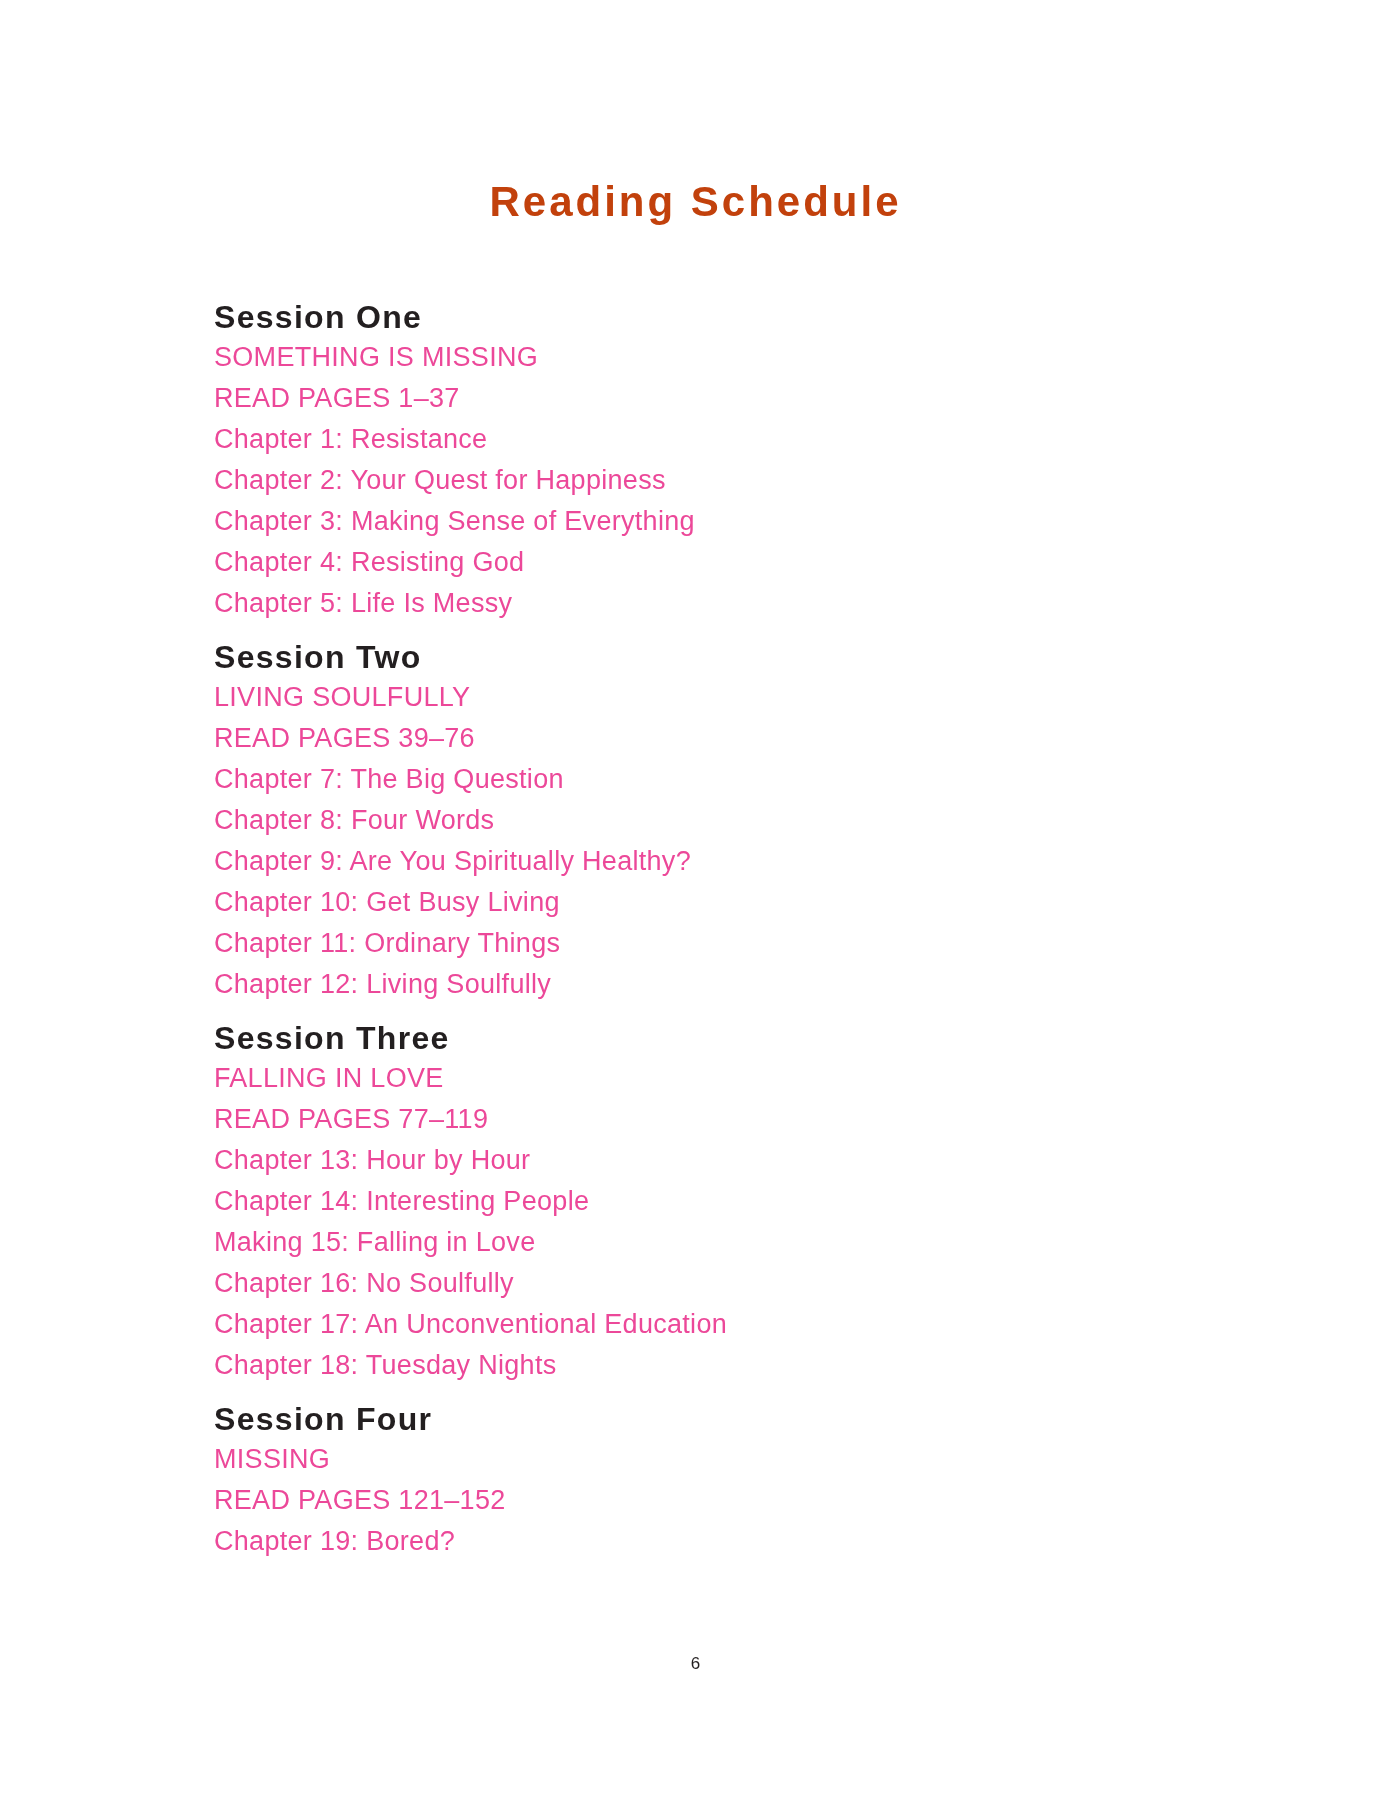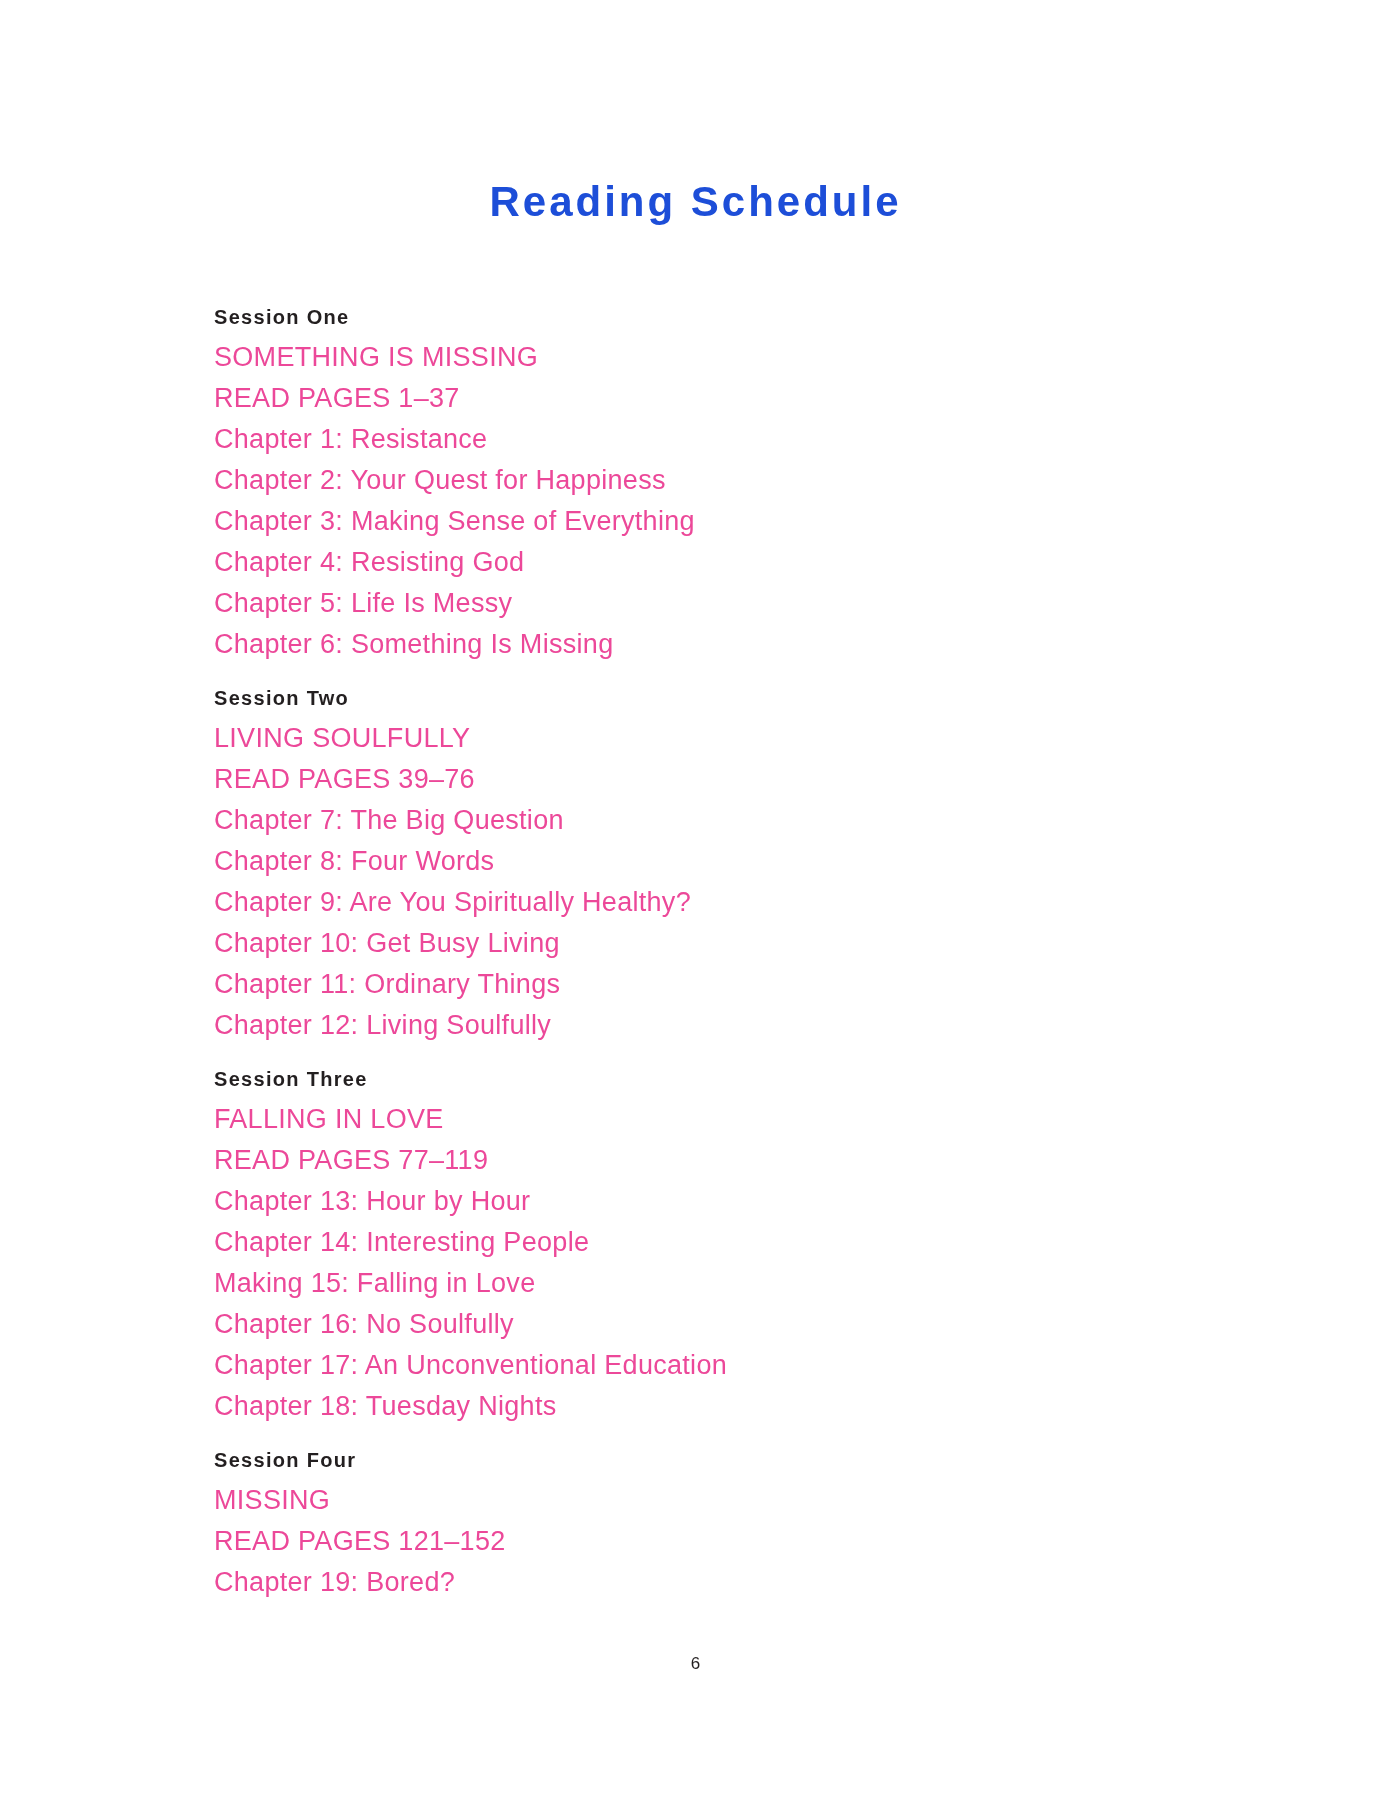--- a/index.html
+++ b/index.html
@@ -19,34 +19,34 @@
       position: absolute;
       top: 176px;
       left: 0;
       width: 1391px;
       text-align: center;
       font-weight: bold;
       font-size: 42px;
       letter-spacing: 3px;
       line-height: 52px;
       margin: 0;
-      color: #1d4ed8;
+      color: #c2410c;
     }
     .content {
       position: absolute;
       top: 297px;
       left: 214px;
       width: 1000px;
     }
     .session {
       margin-bottom: 13px;
     }
     .session-heading {
       font-weight: bold;
-      font-size: 20px;
+      font-size: 32px;
       letter-spacing: 1.3px;
       line-height: 40px;
       height: 40px;
       margin: 0;
       color: #231f20;
     }
     .line {
       font-size: 27px;
       line-height: 41px;
       height: 41px;
@@ -73,21 +73,20 @@
 
   <section class="session">
     <div class="session-heading">Session One</div>
     <div class="line">SOMETHING IS MISSING</div>
     <div class="line">READ PAGES 1–37</div>
     <div class="line">Chapter 1: Resistance</div>
     <div class="line">Chapter 2: Your Quest for Happiness</div>
     <div class="line">Chapter 3: Making Sense of Everything</div>
     <div class="line">Chapter 4: Resisting God</div>
     <div class="line">Chapter 5: Life Is Messy</div>
-    <div class="line">Chapter 6: Something Is Missing</div>
   </section>
 
   <section class="session">
     <div class="session-heading">Session Two</div>
     <div class="line">LIVING SOULFULLY</div>
     <div class="line">READ PAGES 39–76</div>
     <div class="line">Chapter 7: The Big Question</div>
     <div class="line">Chapter 8: Four Words</div>
     <div class="line">Chapter 9: Are You Spiritually Healthy?</div>
     <div class="line">Chapter 10: Get Busy Living</div>

